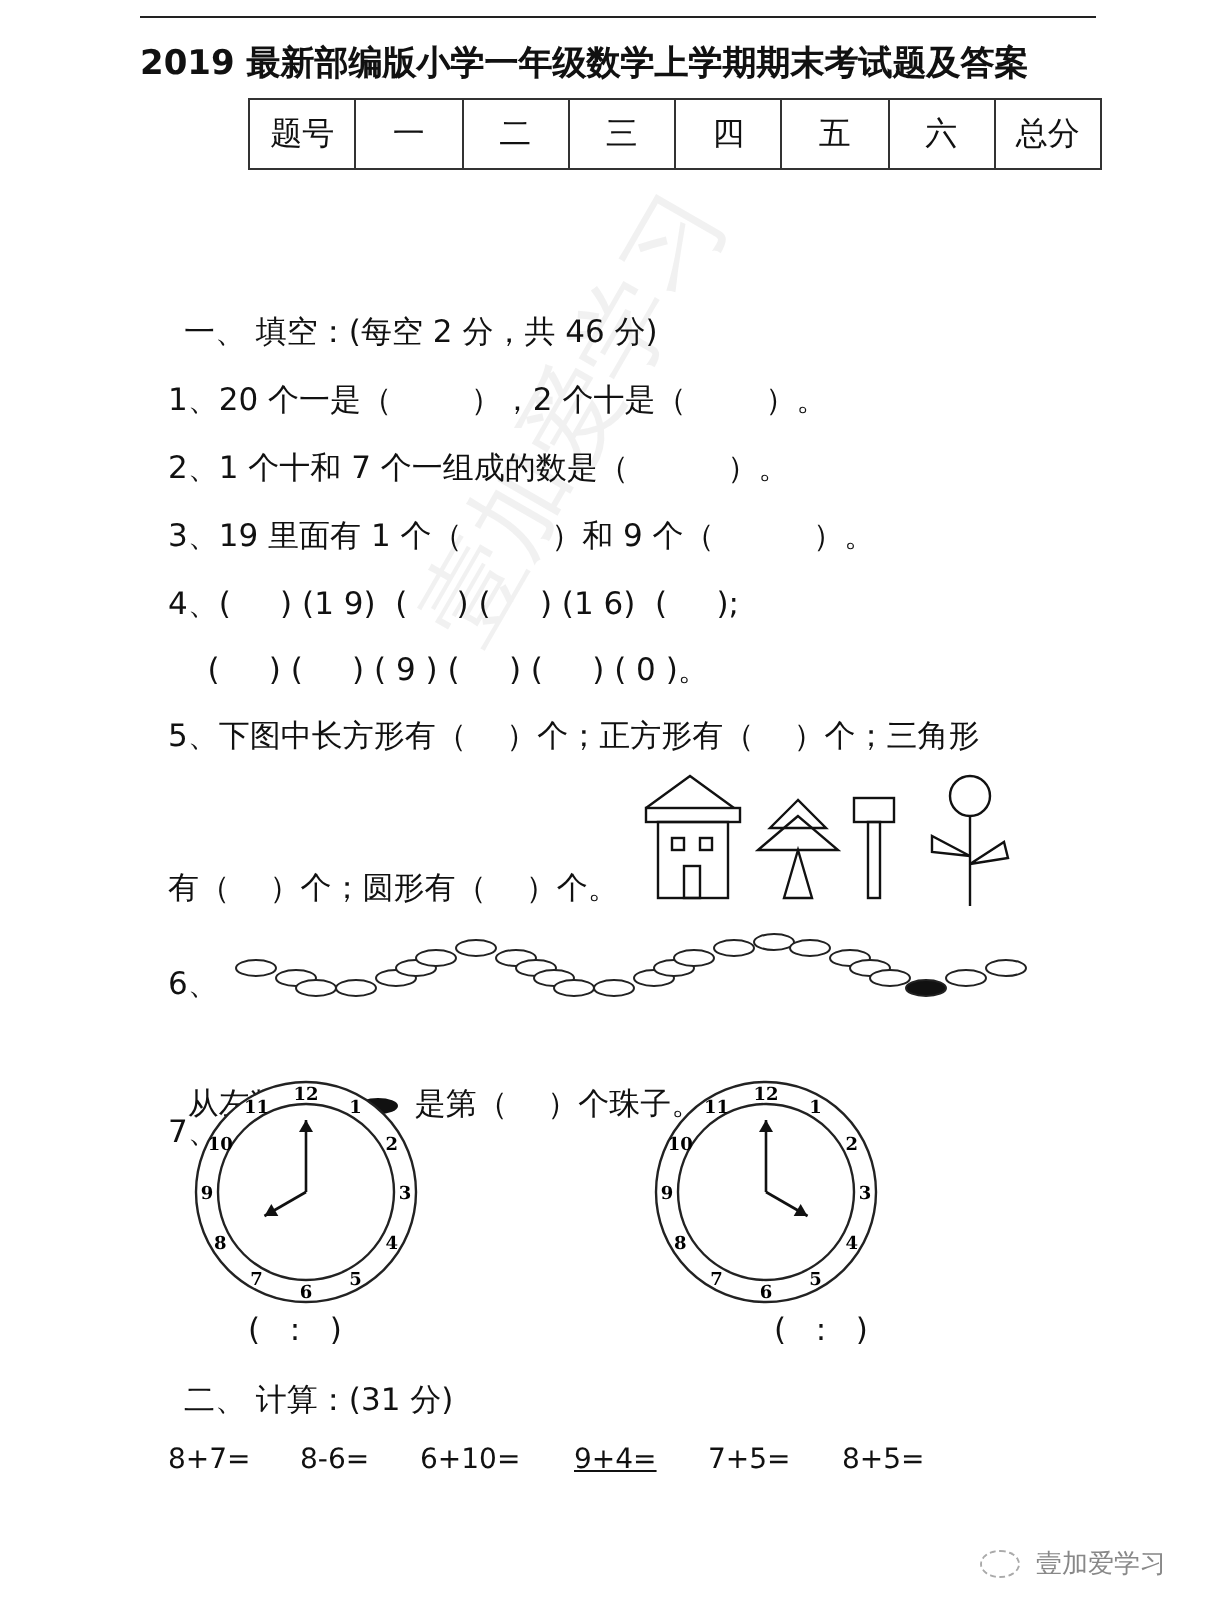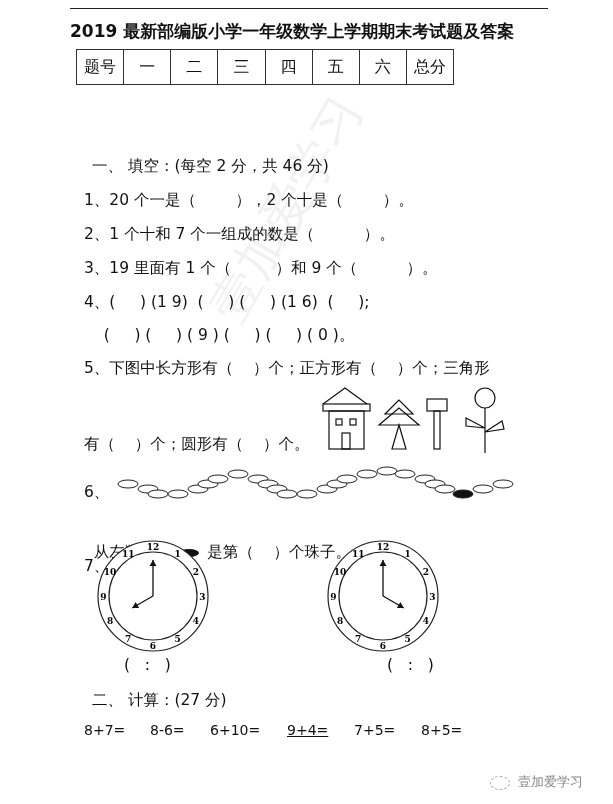--- a/index.html
+++ b/index.html
@@ -1,21 +1,21 @@
 <!DOCTYPE html>
 <html><head>
 <meta charset="utf-8">
 <style>
   html,body{margin:0;padding:0;background:#ffffff;}
   body{width:613px;height:804px;position:relative;overflow:hidden;font-family:"DejaVu Sans","Liberation Sans",sans-serif;color:#111;}
   .abs{position:absolute;}
   .topline{left:70px;top:8px;width:478px;height:1px;background:#222;}
   .title{left:70px;top:20px;width:478px;font-size:17px;font-weight:bold;letter-spacing:0px;white-space:nowrap;}
   table.score{position:absolute;left:76px;top:49px;width:378px;border-collapse:collapse;}
-  table.score{width:378px;}
+  table.score{width:427px;margin-left:48px;}
   table.score td{border:1.5px solid #333;height:32px;text-align:center;font-size:16px;font-family:"DejaVu Sans",sans-serif;width:47px;}
   .line{position:absolute;left:84px;font-size:15.5px;white-space:pre;}
   .sec{font-size:15.5px;}
   .beads,.shapes,.clock,.bead-inline{position:absolute;}
   .calc{position:absolute;top:722px;font-size:14px;}
   .wm{position:absolute;left:195px;top:300px;font-size:50px;color:rgba(120,120,120,0.10);transform:rotate(-60deg);transform-origin:left top;white-space:nowrap;}
   .logo{position:absolute;left:490px;top:773px;font-size:13px;color:#888;}
   .logo .ico{display:inline-block;width:18px;height:12px;border:1px dashed #aaa;border-radius:50%;vertical-align:middle;margin-right:8px;}
 </style>
 </head>
@@ -150,21 +150,21 @@
     <text x="32.24999999999998" y="17.6317425126703" font-size="9" font-weight="bold" text-anchor="middle" font-family="DejaVu Serif, serif">11</text>
     <line x1="57" y1="57" x2="57" y2="21" stroke="#111" stroke-width="1.3"></line>
     <polygon points="57,21 60.5,27 53.5,27" fill="#111"></polygon>
     <line x1="57" y1="57" x2="77.78460969082653" y2="69" stroke="#111" stroke-width="1.3"></line>
     <polygon points="77.78460969082653,69 70.8384572681199,69.03108891324554 74.3384572681199,62.96891108675447" fill="#111"></polygon>
   </svg>
 
 <div class="line" style="left:124px;top:656px;">(   :   )</div>
 <div class="line" style="left:387px;top:656px;">(   :   )</div>
 
-<div class="line sec" style="left:92px;top:690px;">二、 计算：(27 分)</div>
+<div class="line sec" style="left:92px;top:690px;">二、 计算：(31 分)</div>
 <div class="calc" style="left:84px;">8+7=</div>
 <div class="calc" style="left:150px;">8-6=</div>
 <div class="calc" style="left:210px;">6+10=</div>
 <div class="calc" style="left:287px;text-decoration:underline;">9+4=</div>
 <div class="calc" style="left:354px;">7+5=</div>
 <div class="calc" style="left:421px;text-align:center;">8+5=</div>
 
 <div class="logo"><span class="ico"></span><span>壹加爱学习</span></div>
 
 </body></html>

